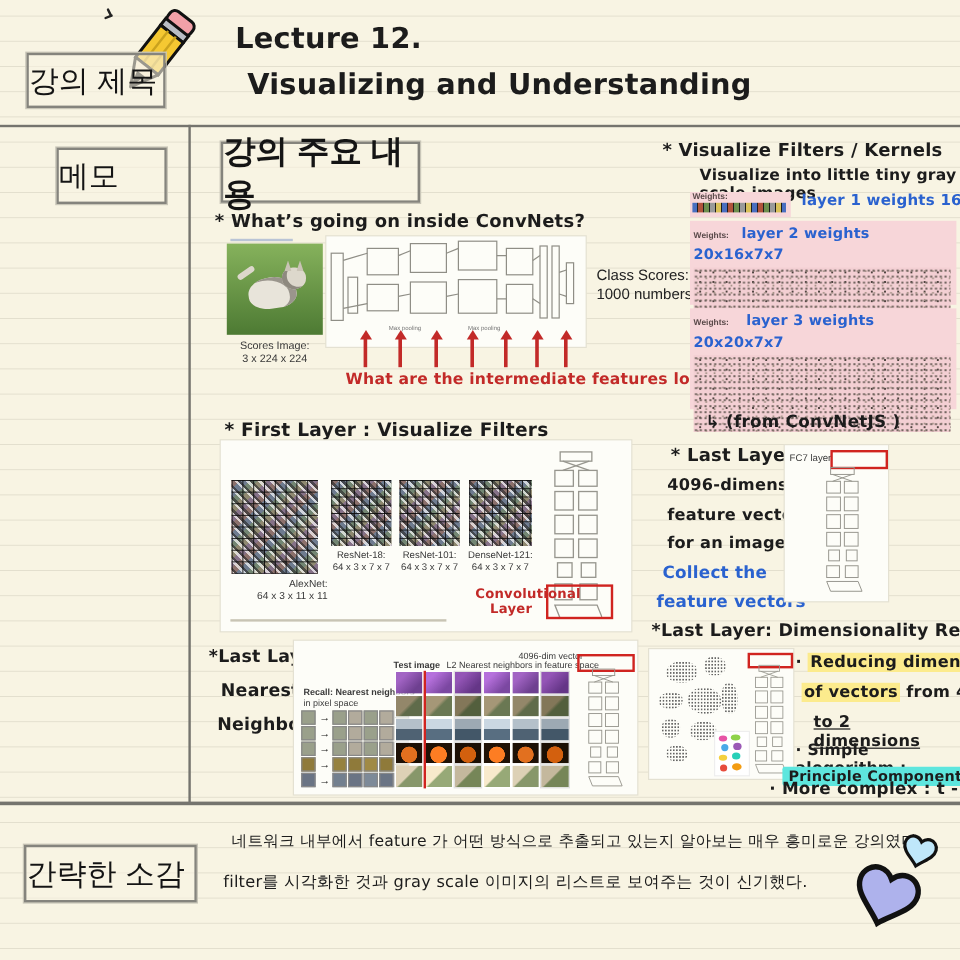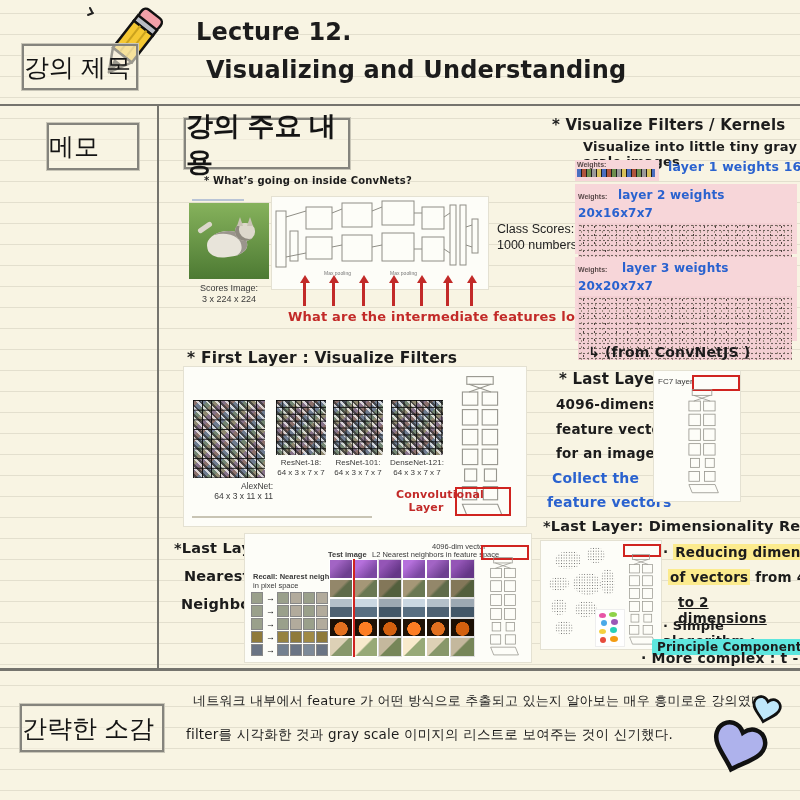--- a/index.html
+++ b/index.html
@@ -122,21 +122,21 @@
   <div class="divider abs" style="left:0;top:668px;width:800px;height:3px;"></div>
 
   <div class="label-box abs" style="left:184px;top:118px;width:162px;height:47px;font-size:27px;font-weight:bold;">
     <span>강의 주요 내용</span>
   </div>
 
   <div class="label-box abs" style="left:47px;top:123px;width:88px;height:43px;">
     <span>메모</span>
   </div>
 
-  <div class="abs hand" style="left:204px;top:175px;font-size:10px;">* What’s going on inside ConvNets?</div>
+  <div class="abs hand" style="left:179px;top:175px;font-size:15px;">* What’s going on inside ConvNets?</div>
 
   <div class="panel abs" style="left:272px;top:197px;width:216px;height:92px;">
     <svg width="216" height="92" viewBox="0 0 216 92">
       <g class="arch">
         <rect x="4" y="14" width="10" height="56"></rect>
         <rect x="18" y="34" width="8" height="30"></rect>
         <rect x="34" y="10" width="26" height="22"></rect>
           <rect x="34" y="40" width="26" height="22"></rect>
         <line x1="14" y1="20" x2="34" y2="14"></line>
           <line x1="14" y1="60" x2="34" y2="56"></line>

